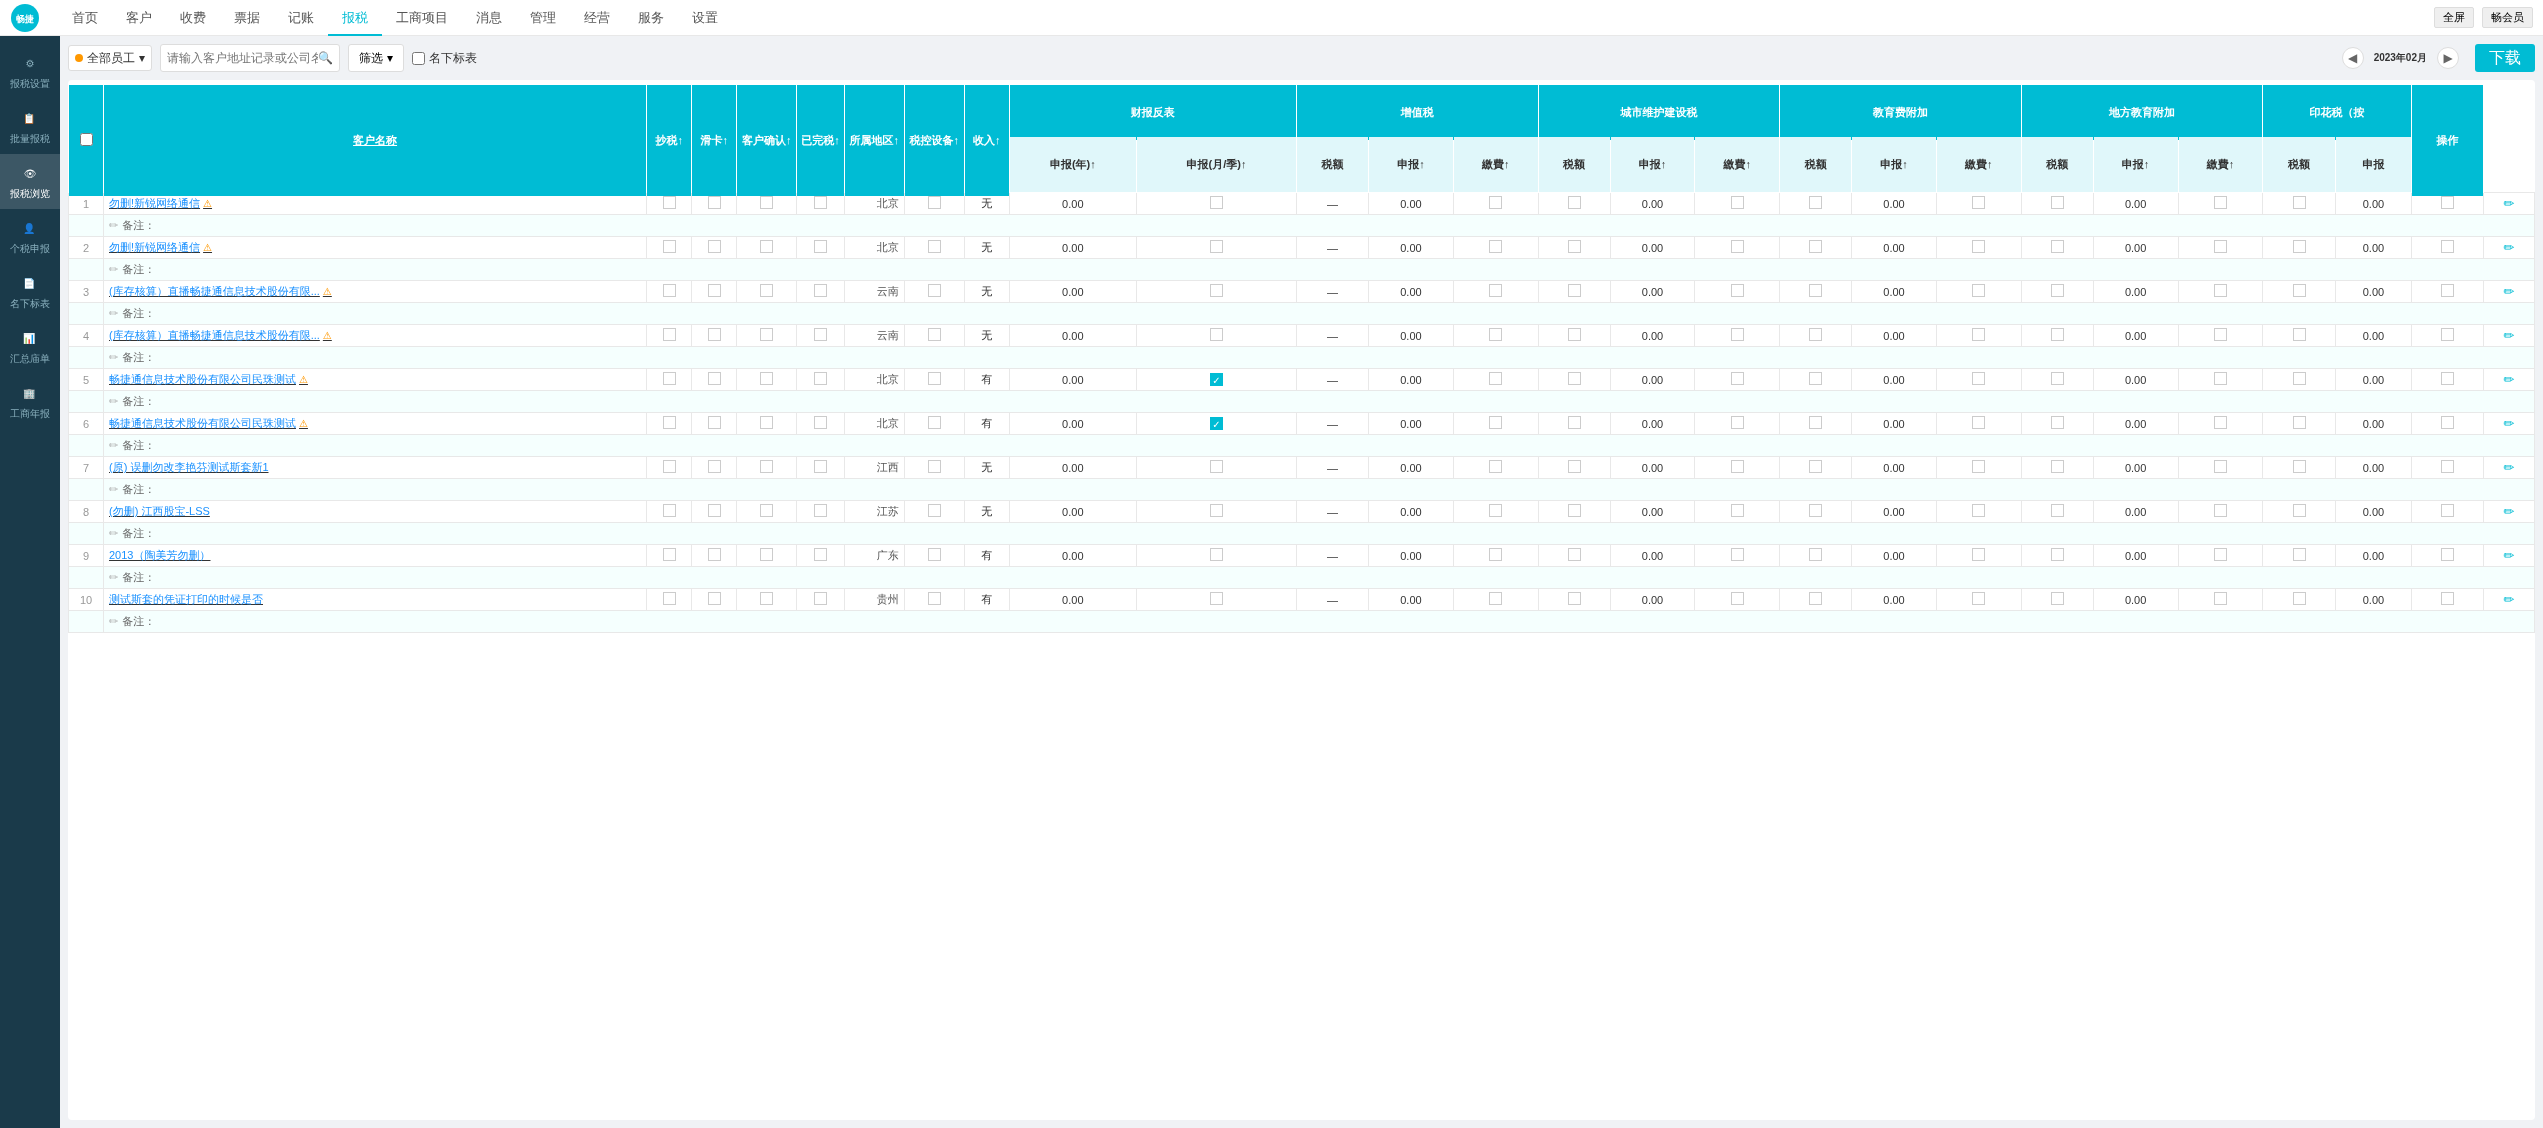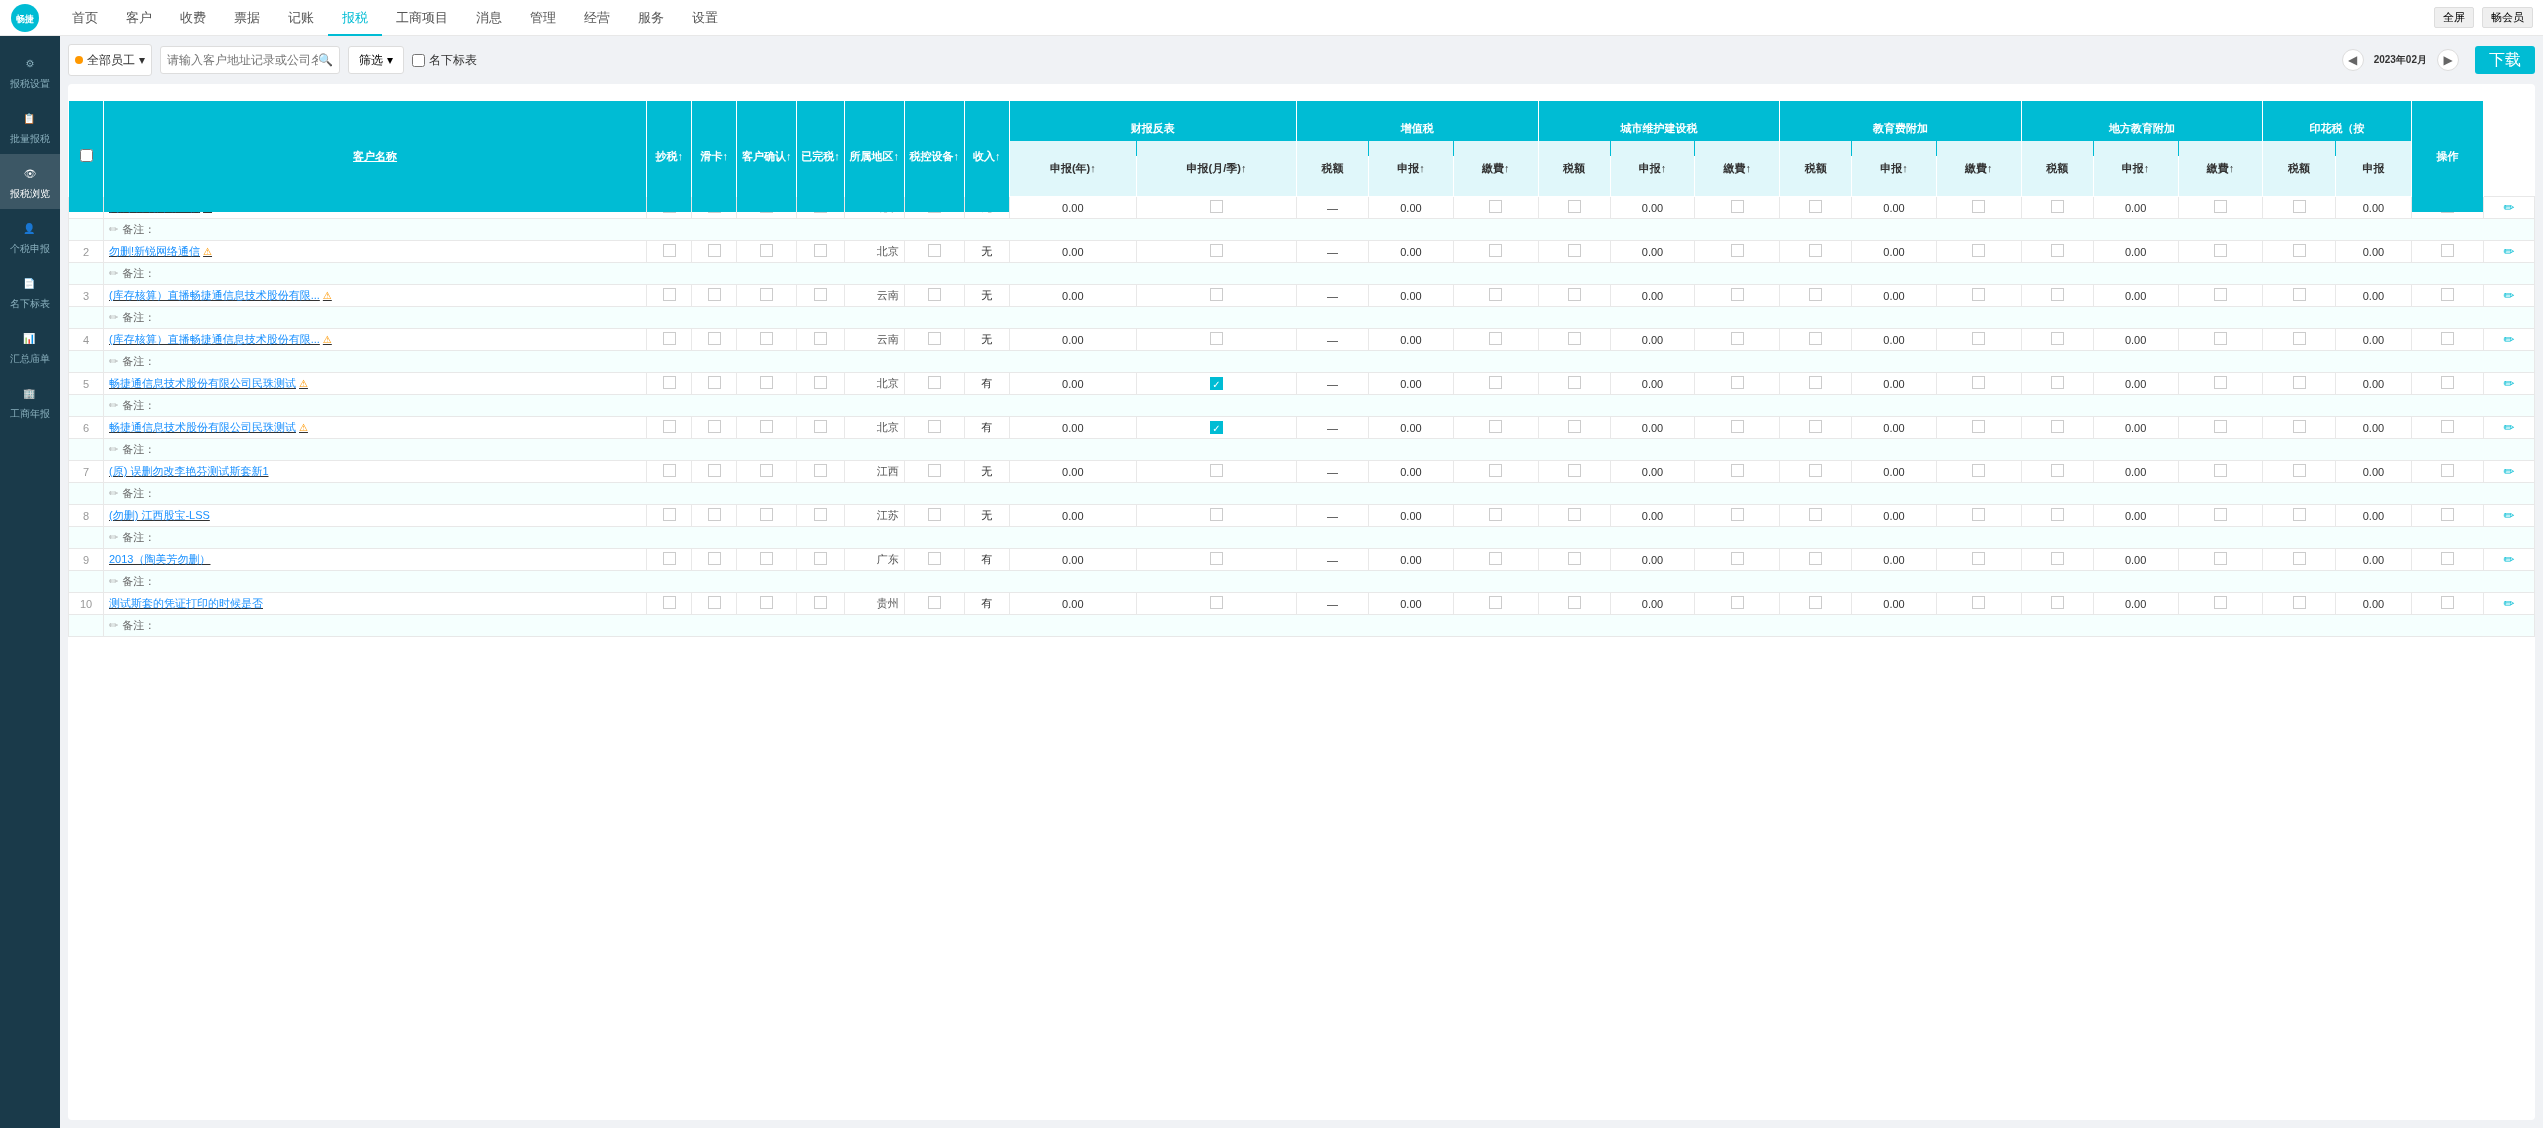--- a/index.html
+++ b/index.html
@@ -22,35 +22,35 @@
     .sidebar { width: 60px; background: #1a3a4a; display: flex; flex-direction: column; align-items: center; padding-top: 8px; flex-shrink: 0; }
     .sidebar-item { width: 100%; display: flex; flex-direction: column; align-items: center; padding: 8px 0; cursor: pointer; color: #8ab0be; font-size: 10px; gap: 3px; }
     .sidebar-item.active { color: #fff; background: rgba(255,255,255,0.15); }
     .sidebar-icon { width: 22px; height: 22px; display: flex; align-items: center; justify-content: center; }
 
     
     .content { flex: 1; overflow: hidden; display: flex; flex-direction: column; padding: 8px; background: #f0f2f5; }
 
     
     .toolbar { display: flex; align-items: center; gap: 8px; margin-bottom: 8px; flex-shrink: 0; }
-    .staff-select { display: flex; align-items: center; border: 1px solid #ddd; border-radius: 3px; background: #fff; height: 32px; padding: 0 6px; font-size: 12px; cursor: pointer; gap: 4px; }
+    .staff-select { display: flex; align-items: center; border: 1px solid #ddd; border-radius: 3px; background: #fff; height: 26px; padding: 0 6px; font-size: 12px; cursor: pointer; gap: 4px; }
     .staff-select .dot { width: 8px; height: 8px; background: #ff9800; border-radius: 50%; }
     .search-box { display: flex; align-items: center; border: 1px solid #ddd; border-radius: 3px; background: #fff; height: 28px; padding: 0 6px; flex: 0 0 180px; }
     .search-box input { border: none; outline: none; font-size: 12px; width: 100%; color: #999; }
     .filter-btn { border: 1px solid #ddd; border-radius: 3px; background: #fff; height: 28px; padding: 0 10px; cursor: pointer; font-size: 12px; display: flex; align-items: center; gap: 4px; }
     .checkbox-label { display: flex; align-items: center; gap: 4px; font-size: 12px; }
     .month-nav { display: flex; align-items: center; gap: 10px; margin-left: auto; }
     .month-nav .arrow { width: 22px; height: 22px; border: 1px solid #ddd; border-radius: 50%; background: #fff; cursor: pointer; display: flex; align-items: center; justify-content: center; font-size: 12px; color: #666; }
     .month-label { font-size: 10px; font-weight: bold; color: #333; }
     .download-btn { margin-left: 8px; background: #00bcd4; color: #fff; border: none; border-radius: 3px; height: 28px; padding: 0 14px; cursor: pointer; font-size: 16px; }
 
     
     .table-wrapper { flex: 1; overflow: auto; background: #fff; border-radius: 4px; }
     table { border-collapse: collapse; width: max-content; min-width: 100%; font-size: 11px; }
-    thead th { background: #00bcd4; color: #fff; text-align: center; padding: 20px 4px; white-space: nowrap; border: 1px solid rgba(255,255,255,0.3); position: sticky; top: 16px; z-index: 10; }
+    thead th { background: #00bcd4; color: #fff; text-align: center; padding: 20px 4px; white-space: nowrap; border: 1px solid rgba(255,255,255,0.3); position: sticky; top: 4px; z-index: 10; }
     thead th.sub-header { background: #e0f7fa; color: #333; font-weight: bold; }
     tbody tr { border-bottom: 1px solid #f0f0f0; }
     tbody tr:nth-child(odd) td { background: #fff; }
     tbody tr:nth-child(even) td { background: #f9fdfd; }
     tbody td { padding: 3px 5px; border: 1px solid #e8e8e8; text-align: center; white-space: nowrap; vertical-align: middle; }
     td.left-align { text-align: left; }
     .remark-row td { background: #f5fffe !important; border-top: none; }
     .remark-cell { color: #666; font-size: 11px; text-align: left; display: flex; align-items: center; gap: 4px; }
     .icon-pencil { font-style: normal; color: #aaa; }
     .row-num { color: #999; font-size: 11px; }

